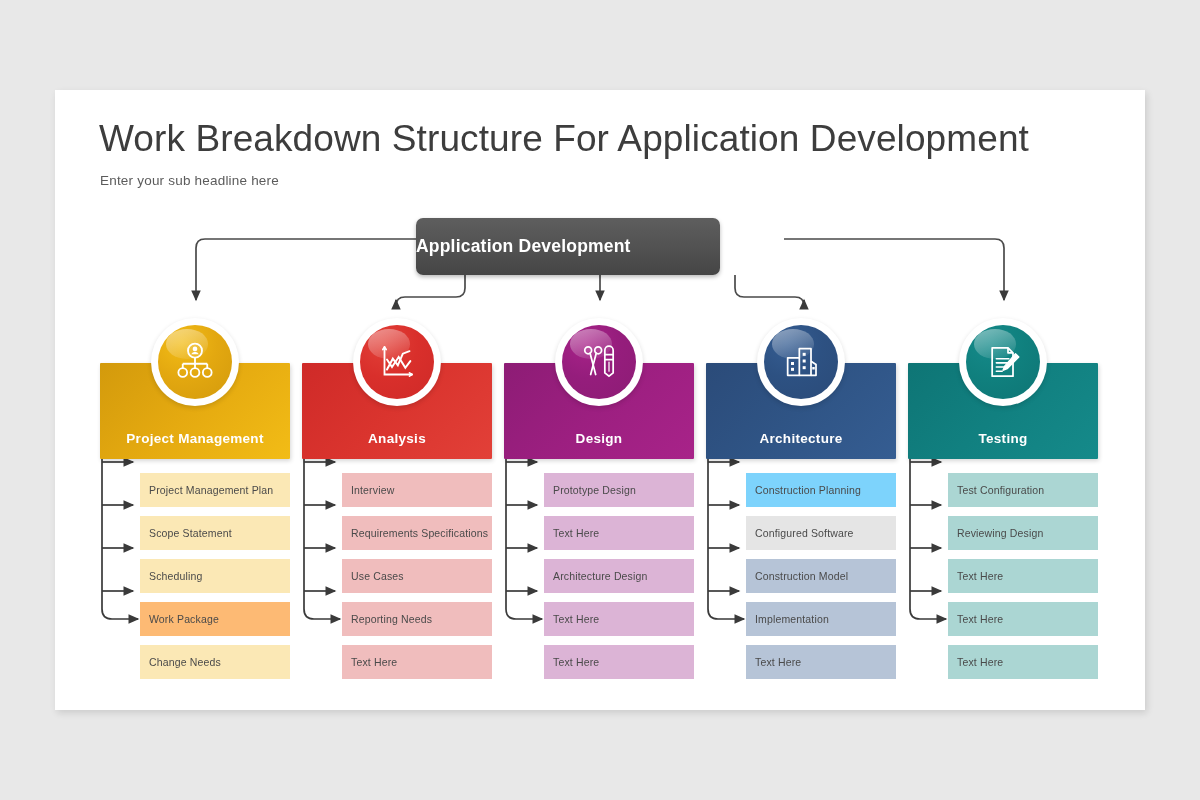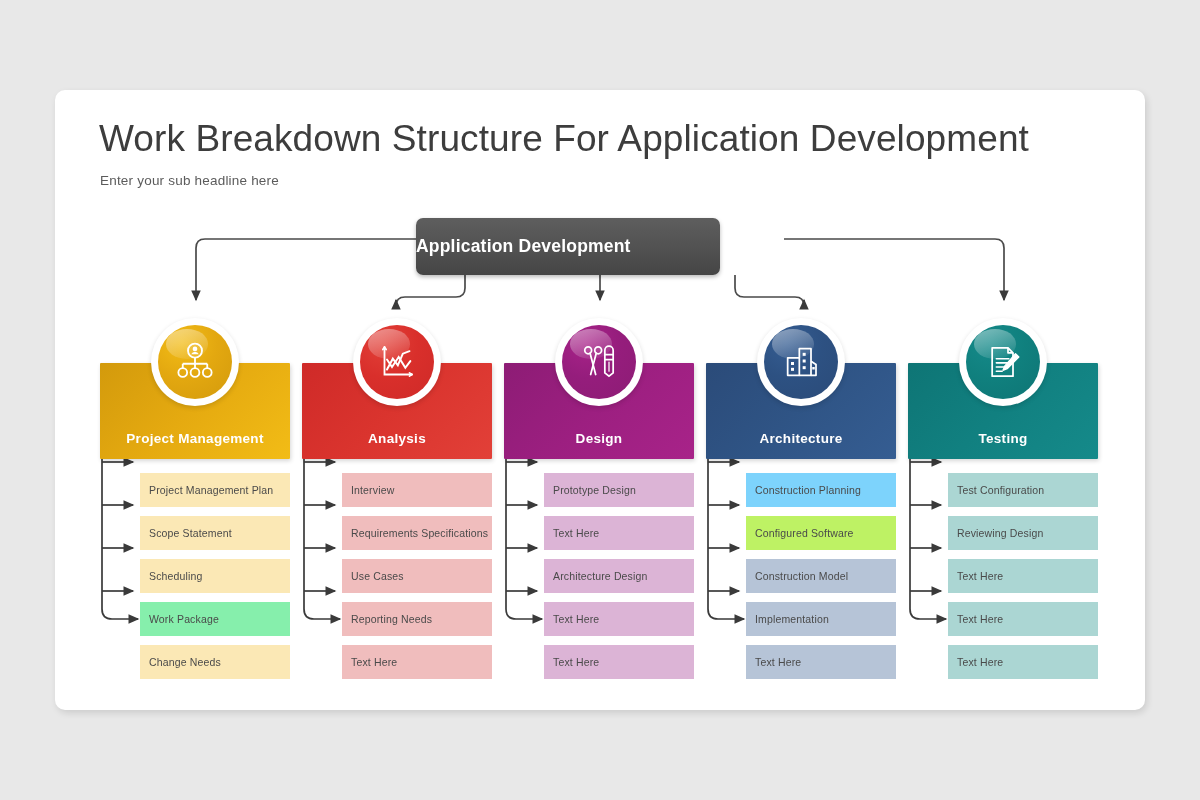--- a/index.html
+++ b/index.html
@@ -18,21 +18,20 @@
 
   
   #slide-card {
     position: absolute;
     left: 55px;
     top: 90px;
     width: 1090px;
     height: 620px;
     background: #ffffff;
     box-shadow: 2px 3px 7px rgba(0,0,0,0.12);
-    border-radius: 10px;
   }
 
   
   #page-title {
     position: absolute;
     left: 44px;
     top: 28px;
     font-size: 37px;
     font-weight: 400;
     color: #3d3d3d;
@@ -258,21 +257,21 @@
             <circle cx="38" cy="36" r="5"></circle>
           </svg>
         </div>
       </div>
       <div class="col-title">Project Management</div>
     </div>
     <div class="sub-list">
       <div class="sub-item" style="background: rgb(251, 232, 181);">Project Management Plan</div>
       <div class="sub-item" style="background: rgb(251, 232, 181);">Scope Statement</div>
       <div class="sub-item" style="background: rgb(251, 232, 181);">Scheduling</div>
-      <div class="sub-item" style="background: #86efac;">Work Package</div>
+      <div class="sub-item" style="background: #fdba74;">Work Package</div>
       <div class="sub-item" style="background: rgb(251, 232, 181);">Change Needs</div>
     </div>
   </div>
 
   <div class="column" style="left:247px;">
     <div class="col-header" style="background: linear-gradient(135deg, rgb(207, 42, 40) 0%, rgb(218, 52, 46) 48%, rgb(226, 64, 56) 100%);">
       <div class="icon-badge">
         <div class="icon-inner" style="background: radial-gradient(circle at 32% 24%, rgb(226, 64, 56) 0%, rgb(217, 47, 43) 46%, rgb(207, 42, 40) 100%);">
           <svg width="40" height="40" viewBox="0 0 48 48" fill="none" stroke="#ffffff" stroke-width="2.2" stroke-linecap="round">
             <path d="M9,6 L9,39 L42,39"></path>
@@ -337,21 +336,21 @@
               <rect x="26" y="29" width="3.6" height="3.6"></rect>
               <rect x="37.5" y="30" width="3" height="3"></rect>
             </g>
           </svg>
         </div>
       </div>
       <div class="col-title">Architecture</div>
     </div>
     <div class="sub-list">
       <div class="sub-item" style="background: #7dd3fc;">Construction Planning</div>
-      <div class="sub-item" style="background: #bef264;">Configured Software</div>
+      <div class="sub-item" style="background: #e5e5e5;">Configured Software</div>
       <div class="sub-item" style="background: rgb(182, 196, 215);">Construction Model</div>
       <div class="sub-item" style="background: rgb(182, 196, 215);">Implementation</div>
       <div class="sub-item" style="background: rgb(182, 196, 215);">Text Here</div>
     </div>
   </div>
 
   <div class="column" style="left:853px;">
     <div class="col-header" style="background: linear-gradient(135deg, rgb(14, 117, 117) 0%, rgb(17, 128, 128) 48%, rgb(21, 138, 138) 100%);">
       <div class="icon-badge">
         <div class="icon-inner" style="background: radial-gradient(circle at 32% 24%, rgb(21, 138, 138) 0%, rgb(16, 128, 126) 46%, rgb(14, 117, 117) 100%);">

